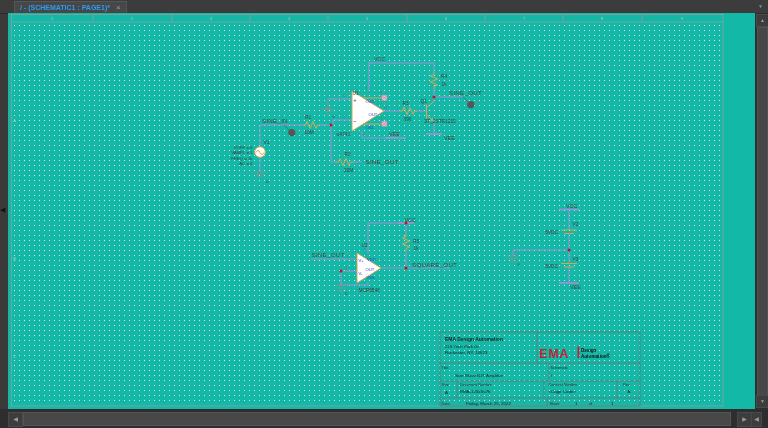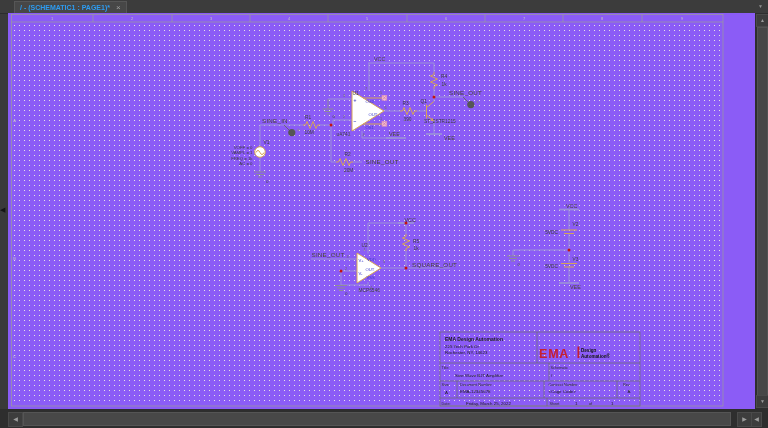--- a/index.html
+++ b/index.html
@@ -6,21 +6,21 @@
   #app{position:relative;width:768px;height:428px;background:#3a3a3a;overflow:hidden;
        font-family:"Liberation Sans",sans-serif;}
   .tabbar{position:absolute;left:0;top:0;width:768px;height:13px;background:#3c3c3c;
           border-bottom:1px solid #2c2c2c;}
   .tab{position:absolute;left:14px;top:1px;height:11px;background:#474747;
        border:1px solid #565656;border-bottom:none;display:flex;align-items:center;
        padding:0 5px;gap:6px;}
   .tab-label{font-size:7px;font-weight:bold;color:#2d9cf2;white-space:nowrap;}
   .tab-close{font-size:8px;line-height:8px;color:#a0a0a0;cursor:pointer;}
   .corner-glyph{position:absolute;right:5px;top:3px;font-size:5px;color:#8e8e8e;}
-  .page{position:absolute;left:8px;top:13px;width:747px;height:396px;background:#8b5cf6;}
+  .page{position:absolute;left:8px;top:13px;width:747px;height:396px;background:#14b8a6;}
   .dots{position:absolute;left:4px;top:10px;width:712px;height:382px;
         background-image:radial-gradient(circle,#e3e3e3 0.55px,transparent 0.65px);
         background-size:5px 5px;}
   svg.draw{position:absolute;left:0;top:0;}
   .hscroll{position:absolute;left:0;top:409px;width:768px;height:19px;background:#2e2e2e;}
   .hbtn{position:absolute;top:3px;width:13px;height:13px;background:#3d3d3d;border:1px solid #4a4a4a;
         color:#9a9a9a;font-size:6px;line-height:12px;text-align:center;}
   .hthumb{position:absolute;left:23px;top:3px;width:706px;height:12px;background:#484848;
           border:1px solid #555;}
   .hbtn-r1{left:737px;} .hbtn-r2{left:751px;width:9px;} .hbtn-l{left:8px;}

